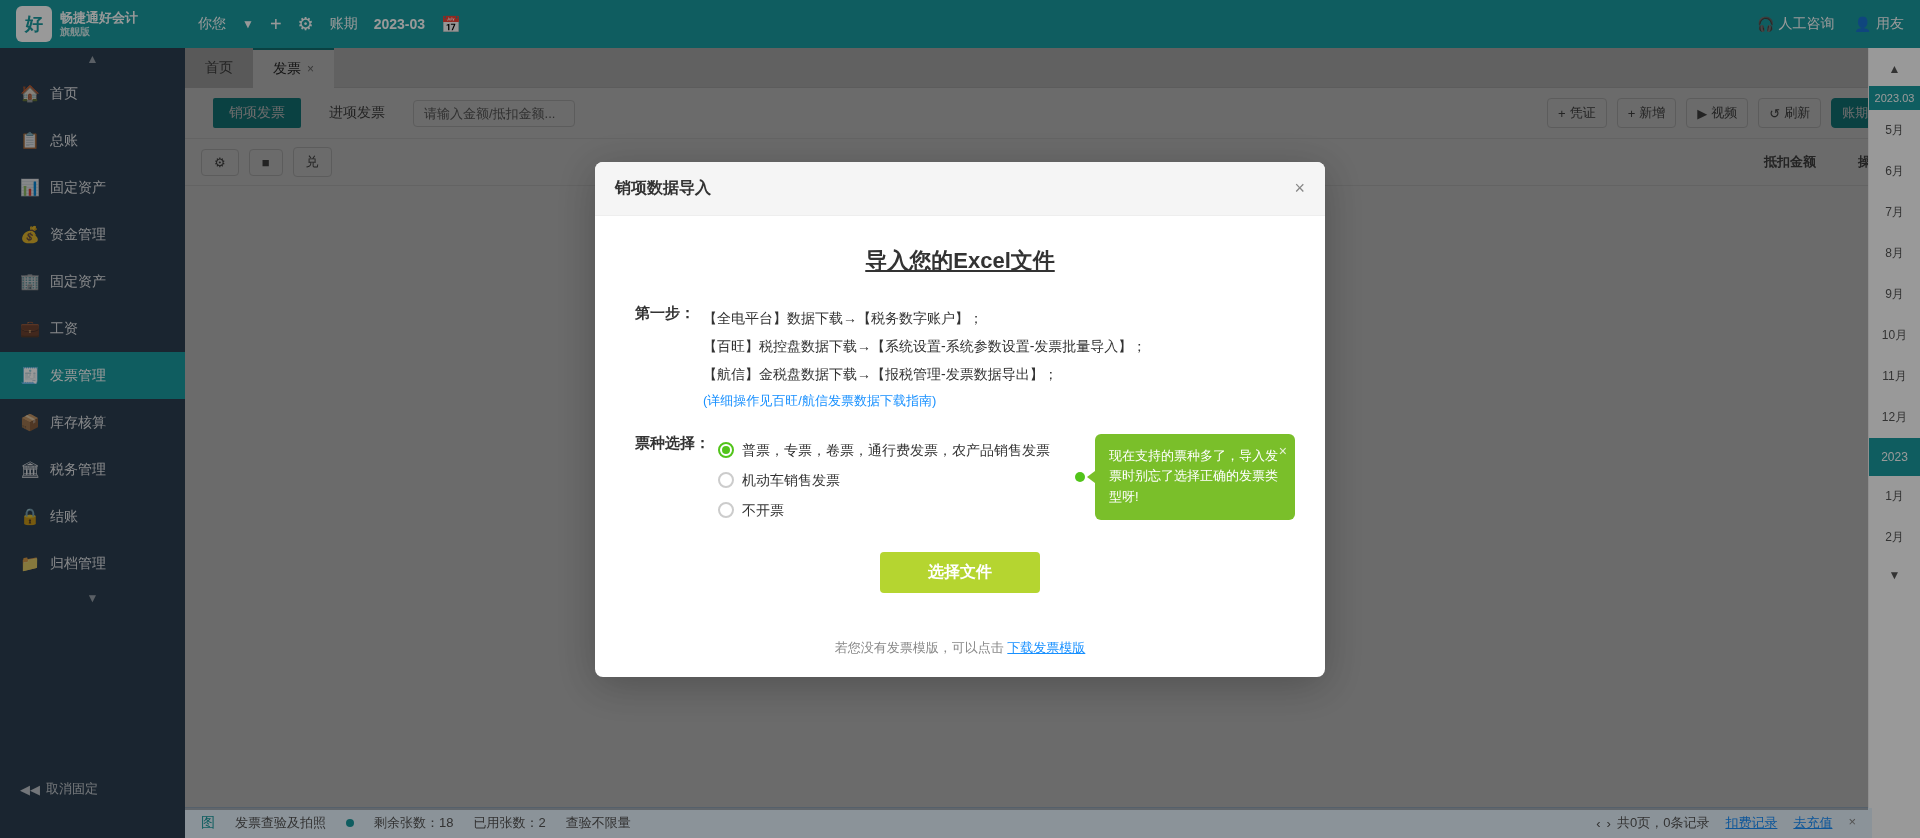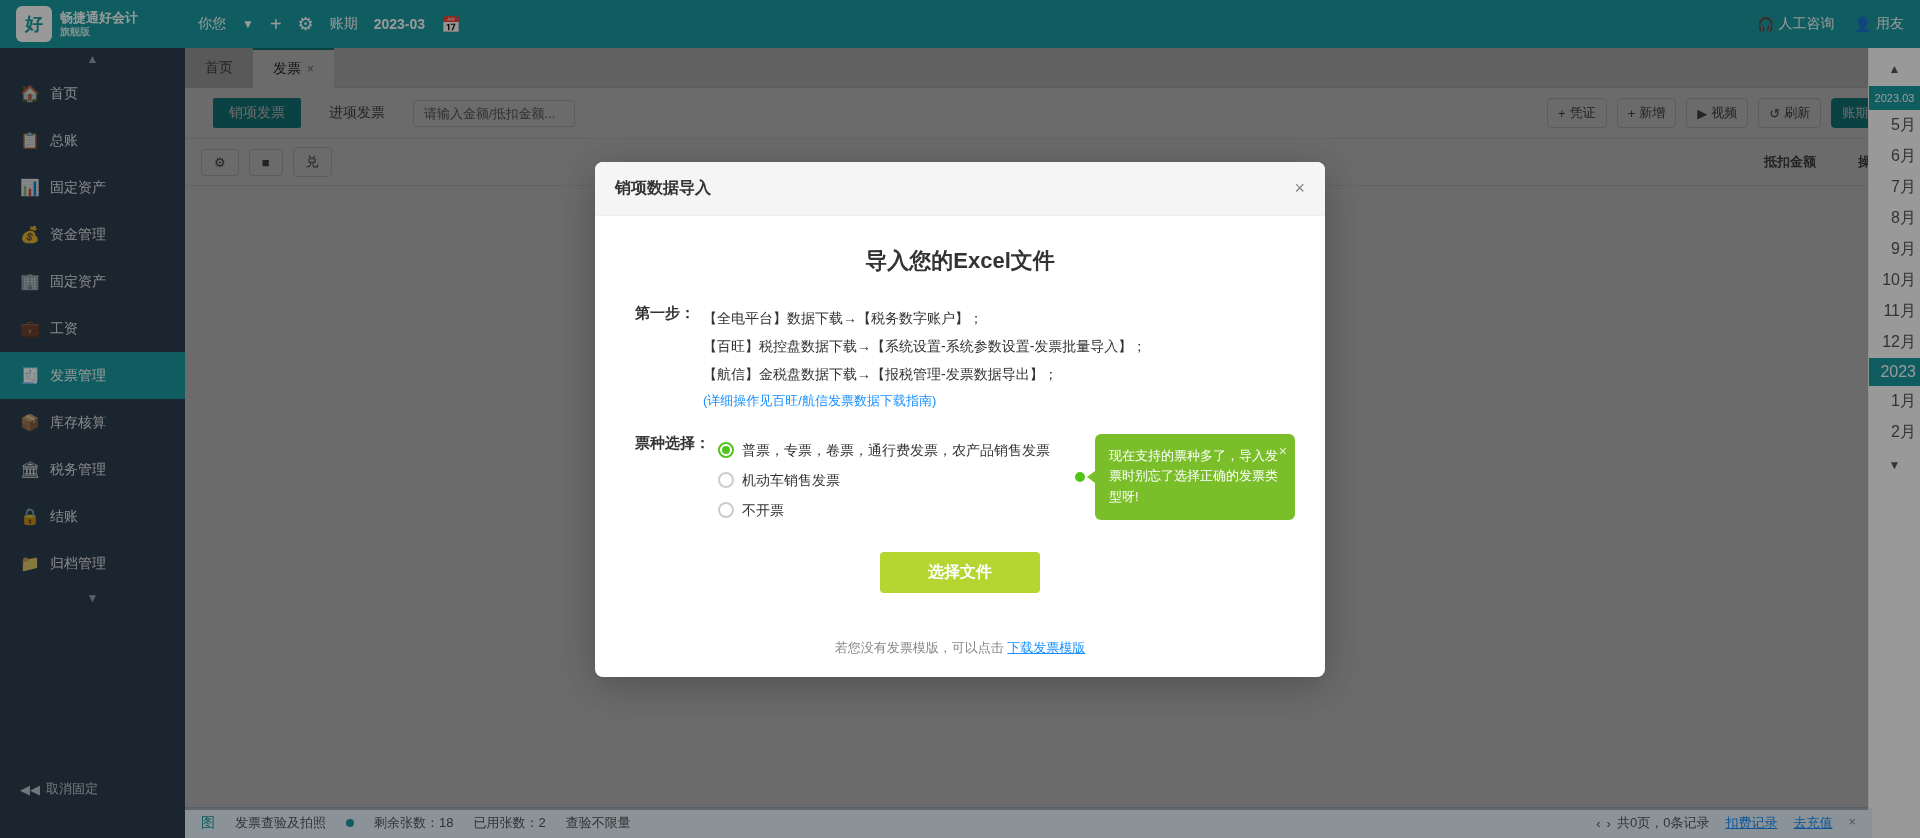--- a/index.html
+++ b/index.html
@@ -205,20 +205,21 @@
     }
     .modal-title { font-size: 16px; font-weight: bold; color: #333; }
     .modal-close { cursor: pointer; font-size: 18px; color: #888; }
     .modal-body { padding: 30px 40px; }
     .modal-main-title {
       text-align: center;
       font-size: 22px;
       font-weight: bold;
       color: #333;
       margin-bottom: 28px;
+      text-decoration: underline;
     }
     .step { margin-bottom: 20px; }
     .radio-group { margin: 8px 0; display: flex; flex-direction: column; gap: 12px; }
     .radio-item { display: flex; align-items: flex-start; gap: 8px; font-size: 14px; color: #333; }
     .radio-circle {
       width: 16px; height: 16px;
       border-radius: 50%;
       border: 2px solid #ccc;
       display: flex; align-items: center; justify-content: center;
       cursor: pointer;
@@ -323,24 +324,24 @@
     .rp-btn {
       padding: 10px 4px;
       font-size: 12px;
       color: #555;
       cursor: pointer;
       text-align: center;
       width: 100%;
     }
     .rp-btn.teal-bg { background: #1a9ca0; color: white; font-size: 11px; padding: 6px 4px; }
     .rp-month {
-      font-size: 16px;
+      font-size: 12px;
       color: #555;
-      padding: 5px 4px;
-      text-align: right;
+      padding: 12px 4px;
+      text-align: center;
       cursor: pointer;
       width: 100%;
     }
     .rp-month.hl { background: #1a9ca0; color: white; }
 
     
     .content-toolbar {
       background: white;
       padding: 10px 28px;
       display: flex;

